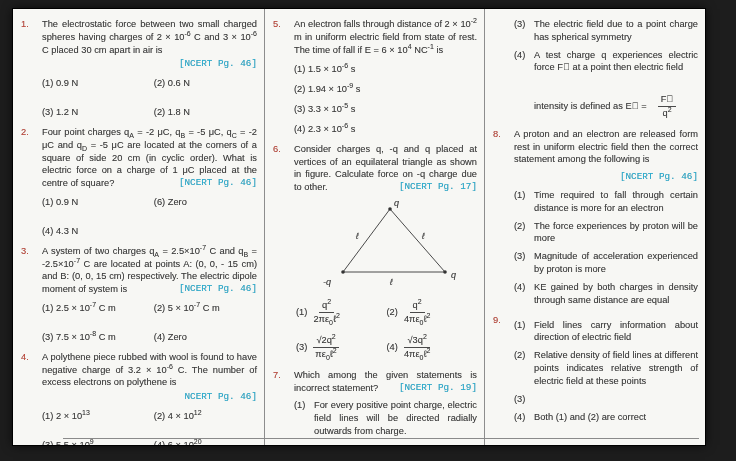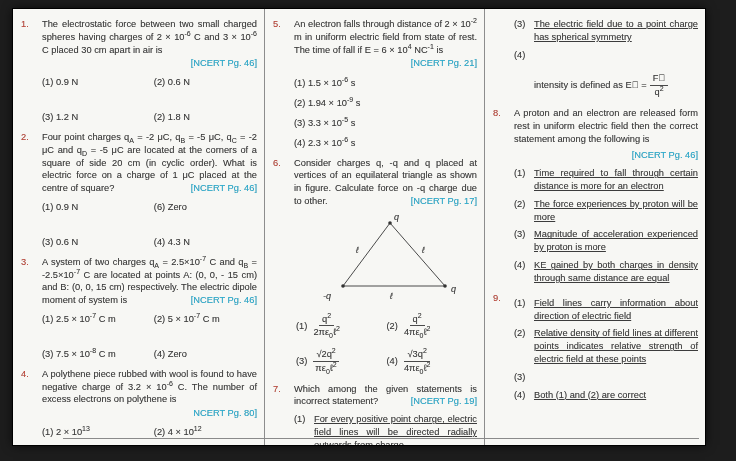--- a/index.html
+++ b/index.html
@@ -29,35 +29,35 @@
     text-shadow:0 0 .5px rgba(70,70,70,.45);
   }
   .col{padding:9px 7px 0 8px;}
   .col1{width:252px;border-right:1px solid var(--rule);}
   .col2{width:220px;border-right:1px solid var(--rule);}
   .col3{width:220px;}
   .q{display:flex;margin-bottom:7px;}
   .qnum{width:21px;flex:none;color:var(--red);}
   .qbody{flex:1;min-width:0;}
   .qtext{text-align:justify;}
-  .ref{color:var(--cyan);white-space:nowrap;}
+  .ref{color:var(--cyan);white-space:nowrap;font-family:Liberation Mono, monospace;}
   .fr{float:right;}
   .ref-line{text-align:right;margin-top:1px;}
-  .optgrid{display:grid;grid-template-columns:52% 48%;row-gap:22px;margin-top:6px;}
+  .optgrid{display:grid;grid-template-columns:52% 48%;row-gap:16px;margin-top:6px;}
   .optlist p{margin:7px 0 0 0;}
   .lopt{display:flex;margin-top:5px;}
   .lopt .lab{width:20px;flex:none;}
-  .lopt .ltxt{flex:1;text-align:justify;text-decoration:underline;}
+  .lopt .ltxt{flex:1;text-align:justify;}
   .frac{display:inline-flex;flex-direction:column;align-items:center;line-height:1.15;vertical-align:middle;}
   .frac .fn{padding:0 3px 1px 3px;border-bottom:1px solid #4a4a4a;}
   .frac .fd{padding-top:1px;}
   .fracgrid{display:grid;grid-template-columns:1fr 1fr;row-gap:11px;margin:8px 0 2px 2px;}
   .fopt{display:flex;align-items:center;gap:6px;}
   .figure{margin:2px 0 2px 26px;}
-  .formula-line{display:flex;align-items:center;gap:3px;margin:12px 0 2px 20px;}
+  .formula-line{display:flex;align-items:center;gap:11px;margin:20px 0 2px 20px;}
   sup,sub{font-size:7px;line-height:0;}
   .bottom-rule{
     position:absolute;left:50px;right:6px;bottom:6px;
     border-top:1px solid #8a8a8a;
   }
   svg text{font-family:"Liberation Sans",sans-serif;font-style:italic;fill:#3c3c3c;font-size:9px;}
 </style>
 </head>
 <body>
 
@@ -82,21 +82,20 @@
     <div class="q">
       <div class="qnum">2.</div>
       <div class="qbody">
         <div class="qtext">
           <span>Four point charges q<sub>A</sub> = -2 μC, q<sub>B</sub> = -5 μC, q<sub>C</sub> = -2 μC and q<sub>D</sub> = -5 μC are located at the corners of a square of side 20 cm (in cyclic order). What is electric force on a charge of 1 μC placed at the centre of square?</span>
           <span class="ref fr">[NCERT Pg. 46]</span>
         </div>
         <div class="optgrid">
           <span>(1) 0.9 N</span>
           <span>(6) Zero</span>
-          <span>(3) 0.6 N</span>
           <span>(4) 4.3 N</span>
         </div>
       </div>
     </div>
 
     <div class="q">
       <div class="qnum">3.</div>
       <div class="qbody">
         <div class="qtext">
           <span>A system of two charges q<sub>A</sub> = 2.5×10<sup>-7</sup> C and q<sub>B</sub> = -2.5×10<sup>-7</sup> C are located at points A: (0, 0, - 15 cm) and B: (0, 0, 15 cm) respectively. The electric dipole moment of system is</span>
@@ -108,39 +107,38 @@
           <span>(3) 7.5 × 10<sup>-8</sup> C m</span>
           <span>(4) Zero</span>
         </div>
       </div>
     </div>
 
     <div class="q">
       <div class="qnum">4.</div>
       <div class="qbody">
         <div class="qtext">A polythene piece rubbed with wool is found to have negative charge of 3.2 × 10<sup>-6</sup> C. The number of excess electrons on polythene is</div>
-        <div class="ref-line"><span class="ref">NCERT Pg. 80]</span></div>
+        <div class="ref-line"><span class="ref">NCERT Pg. 46]</span></div>
         <div class="optgrid">
           <span>(1) 2 × 10<sup>13</sup></span>
           <span>(2) 4 × 10<sup>12</sup></span>
           <span>(3) 5.5 × 10<sup>9</sup></span>
           <span>(4) 6 × 10<sup>20</sup></span>
         </div>
       </div>
     </div>
 
   </div>
 
   <div class="col col2">
 
     <div class="q">
       <div class="qnum">5.</div>
       <div class="qbody">
         <div class="qtext">An electron falls through distance of 2 × 10<sup>-2</sup> m in uniform electric field from state of rest. The time of fall if E = 6 × 10<sup>4</sup> NC<sup>-1</sup> is</div>
-        <div class="ref-line"><span class="ref">[NCERT Pg. 21]</span></div>
         <div class="optlist">
           <p>(1) 1.5 × 10<sup>-6</sup> s</p>
           <p>(2) 1.94 × 10<sup>-9</sup> s</p>
           <p>(3) 3.3 × 10<sup>-5</sup> s</p>
           <p>(4) 2.3 × 10<sup>-6</sup> s</p>
         </div>
       </div>
     </div>
 
     <div class="q">
@@ -220,20 +218,21 @@
 
     <div class="q">
       <div class="qnum"></div>
       <div class="qbody">
         <div class="lopt" style="margin-top:0">
           <span class="lab">(3)</span>
           <span class="ltxt">The electric field due to a point charge has spherical symmetry</span>
         </div>
         <div class="lopt">
           <span class="lab">(4)</span>
+          <span class="ltxt">A test charge q experiences electric force F⃗ at a point then electric field</span>
         </div>
         <div class="formula-line">
           <span>intensity is defined as E⃗ =</span>
           <span class="frac">
               <span class="fn">F⃗</span>
               <span class="fd">q<sup>2</sup></span>
             </span>
         </div>
       </div>
     </div>

